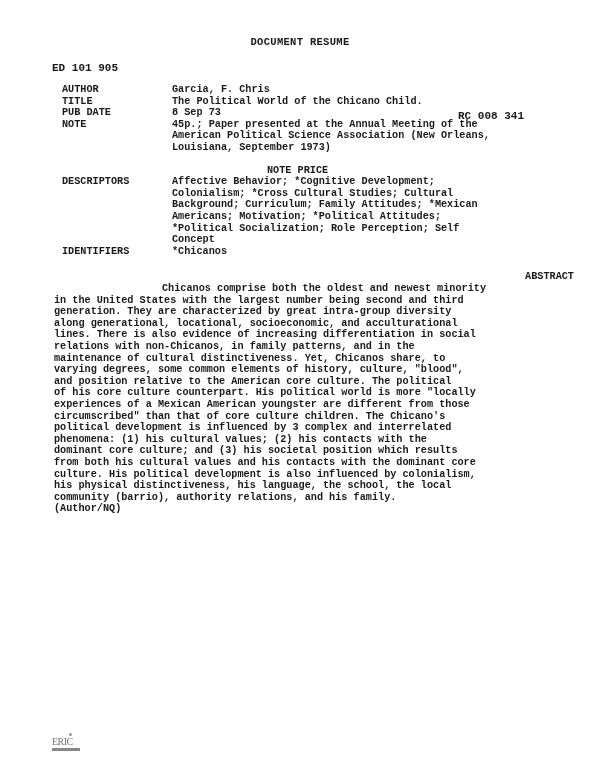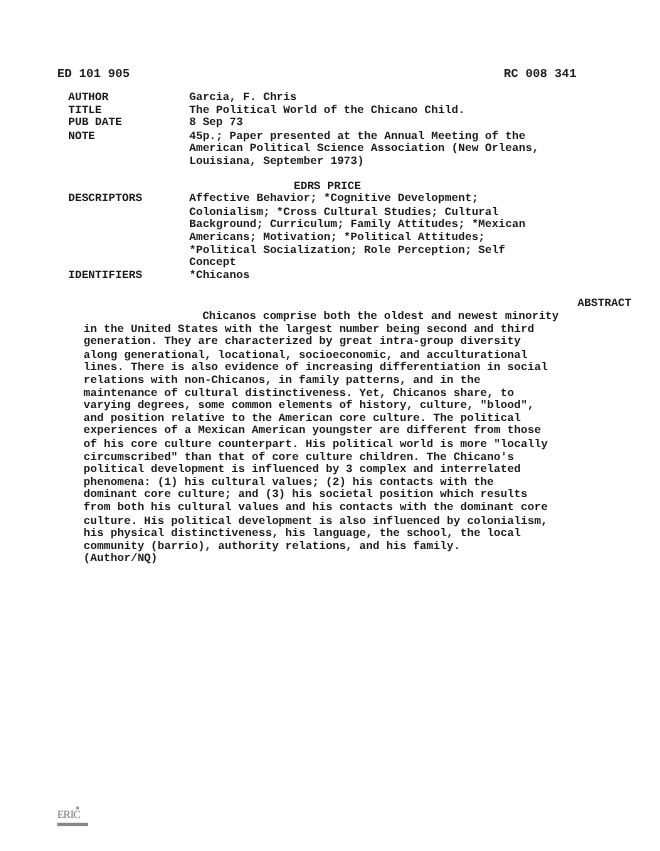--- a/index.html
+++ b/index.html
@@ -3,40 +3,41 @@
 <meta charset="utf-8">
 <style>
   html, body { margin: 0; padding: 0; background: #ffffff; }
   body { width: 600px; height: 774px; position: relative; overflow: hidden;
          font-family: "Liberation Mono", "DejaVu Sans Mono", monospace; color: #1a1a1a; }
   .page { position: absolute; left: 0; top: 0; width: 600px; height: 774px; }
   .doc-header { position: absolute; top: 36px; left: 0; width: 600px; text-align: center;
                 font-size: 10.5px; font-weight: bold; letter-spacing: 0.3px; }
   .id-line { position: absolute; top: 62px; left: 52px; right: 156px; font-size: 11px; font-weight: bold; }
   .id-left { position: absolute; left: 0; }
-  .id-right { position: absolute; right: -80px; }
+  .id-right { position: absolute; right: -80px; margin-top: 48px; }
   .fields { position: absolute; top: 84px; left: 52px; width: 540px; }
   .field { display: flex; font-size: 10.2px; line-height: 11.6px; font-weight: bold; justify-content: center; }
   .field-label { width: 110px; flex: 0 0 110px; }
   .field-value { width: 410px; white-space: pre-line; }
   .gap { height: 11px; }
   .abstract { position: absolute; top: 271px; left: 54px; width: 520px; }
   .abstract-label { font-size: 10.2px; font-weight: bold; line-height: 12px; text-align: right; }
   .abstract-body { font-size: 10.2px; font-weight: bold; line-height: 11.6px; text-indent: 108px; text-align: left; }
-  .abstract-body .line { display: block; white-space: pre; text-indent: 0; margin-left: 22px; }
+  .abstract-body .line { display: block; white-space: pre; text-indent: 0; }
   .abstract-body .line.first { padding-left: 108px; }
   .eric-logo { position: absolute; left: 10px; top: 737px; width: 30px; height: 25px; margin-left: 42px; }
   .eric-text { font-family: "Liberation Serif", serif; font-size: 10px; color: #777; letter-spacing: -0.5px; line-height: 10px; }
   .eric-bar { width: 28px; height: 3px; background: #888; margin-top: 1px; }
   .eric-dot { position: absolute; left: 17px; top: -4px; width: 3px; height: 3px; border-radius: 50%; background: #999; }
 </style>
 </head>
 <body>
 
 <div class="page">
+  <div class="doc-header">DOCUMENT RESUME</div>
 
   <div class="id-line">
     <span class="id-left">ED 101 905</span>
     <span class="id-right">RC 008 341</span>
   </div>
 
   <div class="fields">
     <div class="field">
       <span class="field-label">AUTHOR</span>
       <span class="field-value">Garcia, F. Chris</span>
@@ -50,21 +51,21 @@
       <span class="field-value">8 Sep 73</span>
     </div>
     <div class="field">
       <span class="field-label">NOTE</span>
       <span class="field-value">45p.; Paper presented at the Annual Meeting of the
 American Political Science Association (New Orleans,
 Louisiana, September 1973)</span>
     </div>
     <div class="gap"></div>
     <div class="field">
-      <span class="field-label">EDRS PRICE</span>
+      <span class="field-label">NOTE PRICE</span>
     </div>
     <div class="field">
       <span class="field-label">DESCRIPTORS</span>
       <span class="field-value">Affective Behavior; *Cognitive Development;
 Colonialism; *Cross Cultural Studies; Cultural
 Background; Curriculum; Family Attitudes; *Mexican
 Americans; Motivation; *Political Attitudes;
 *Political Socialization; Role Perception; Self
 Concept</span>
     </div>
@@ -79,22 +80,22 @@
     <div class="abstract-body">
       <span class="line first">Chicanos comprise both the oldest and newest minority</span>
       <span class="line">in the United States with the largest number being second and third</span>
       <span class="line">generation. They are characterized by great intra-group diversity</span>
       <span class="line">along generational, locational, socioeconomic, and acculturational</span>
       <span class="line">lines. There is also evidence of increasing differentiation in social</span>
       <span class="line">relations with non-Chicanos, in family patterns, and in the</span>
       <span class="line">maintenance of cultural distinctiveness. Yet, Chicanos share, to</span>
       <span class="line">varying degrees, some common elements of history, culture, "blood",</span>
       <span class="line">and position relative to the American core culture. The political</span>
+      <span class="line">of his core culture counterpart. His political world is more "locally</span>
       <span class="line">experiences of a Mexican American youngster are different from those</span>
-      <span class="line">of his core culture counterpart. His political world is more "locally</span>
       <span class="line">circumscribed" than that of core culture children. The Chicano's</span>
       <span class="line">political development is influenced by 3 complex and interrelated</span>
       <span class="line">phenomena: (1) his cultural values; (2) his contacts with the</span>
       <span class="line">dominant core culture; and (3) his societal position which results</span>
       <span class="line">from both his cultural values and his contacts with the dominant core</span>
       <span class="line">culture. His political development is also influenced by colonialism,</span>
       <span class="line">his physical distinctiveness, his language, the school, the local</span>
       <span class="line">community (barrio), authority relations, and his family.</span>
       <span class="line">(Author/NQ)</span>
     </div>

